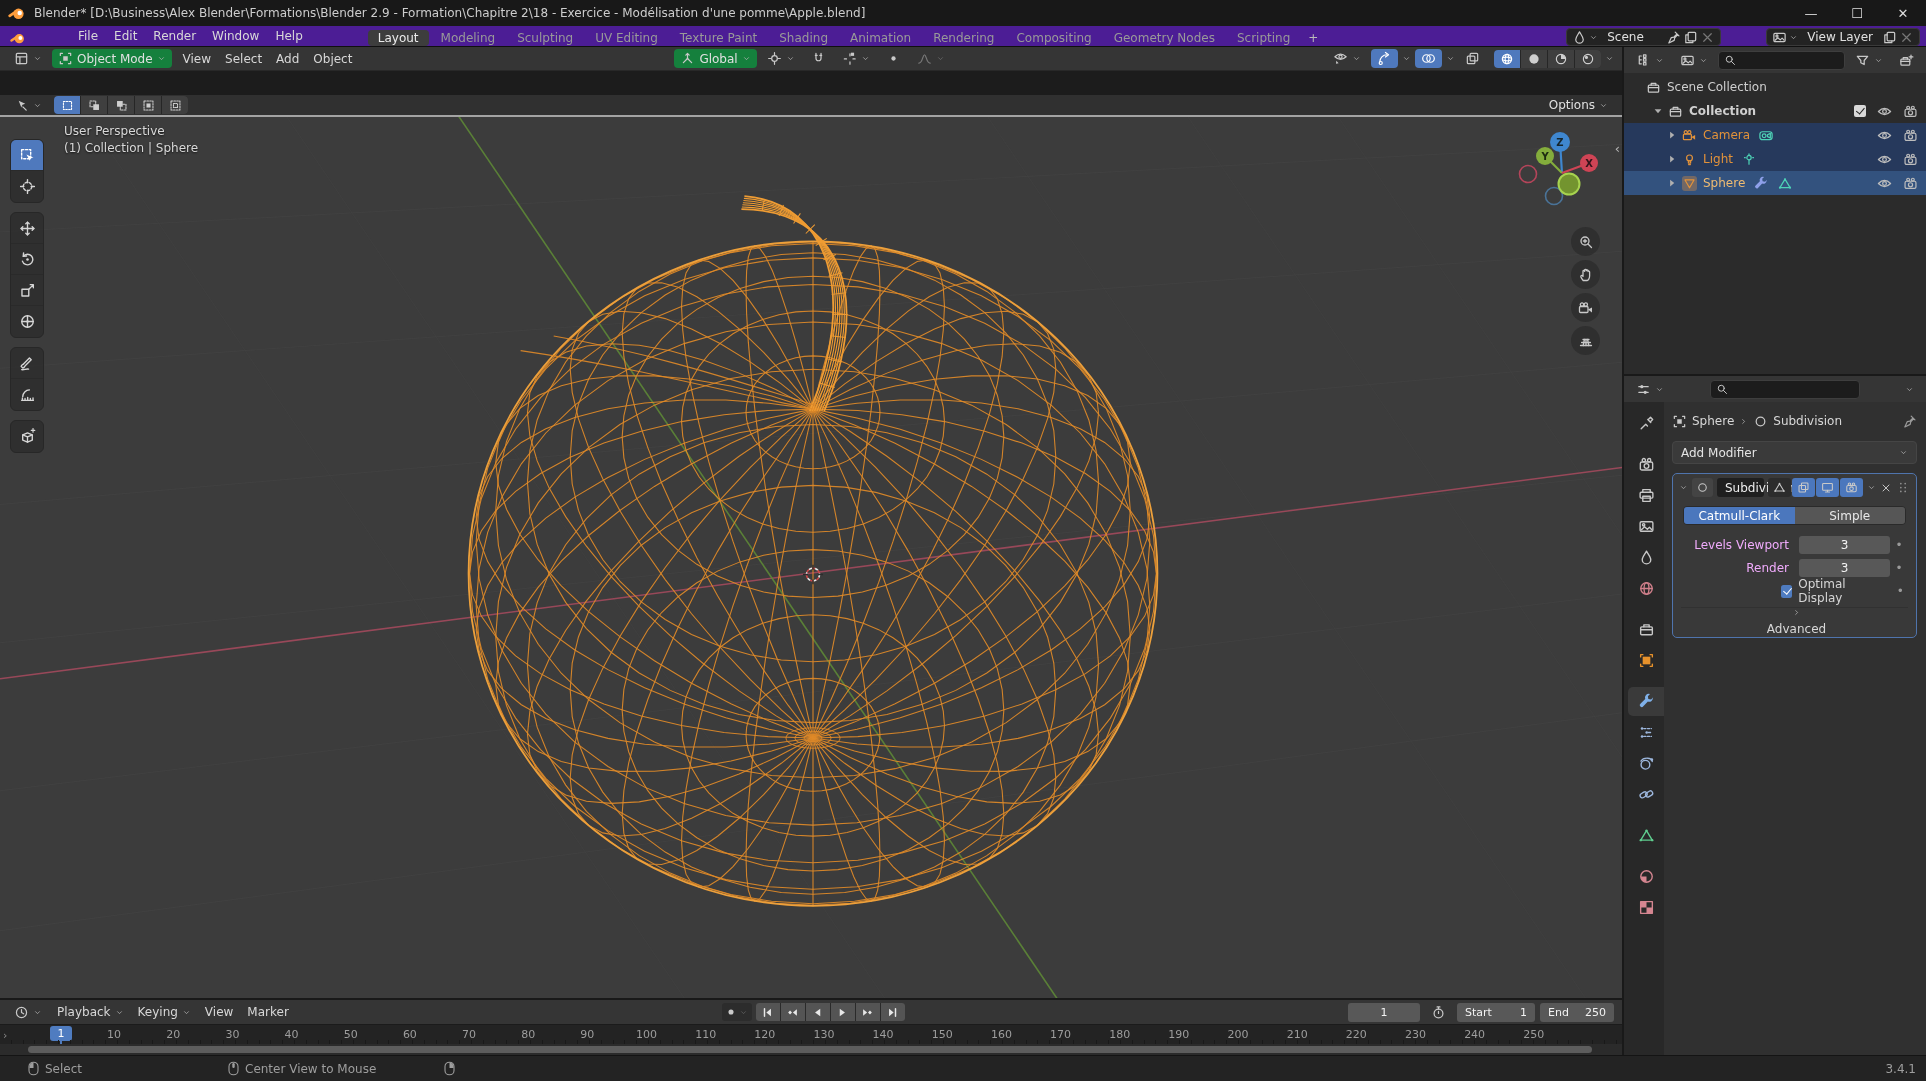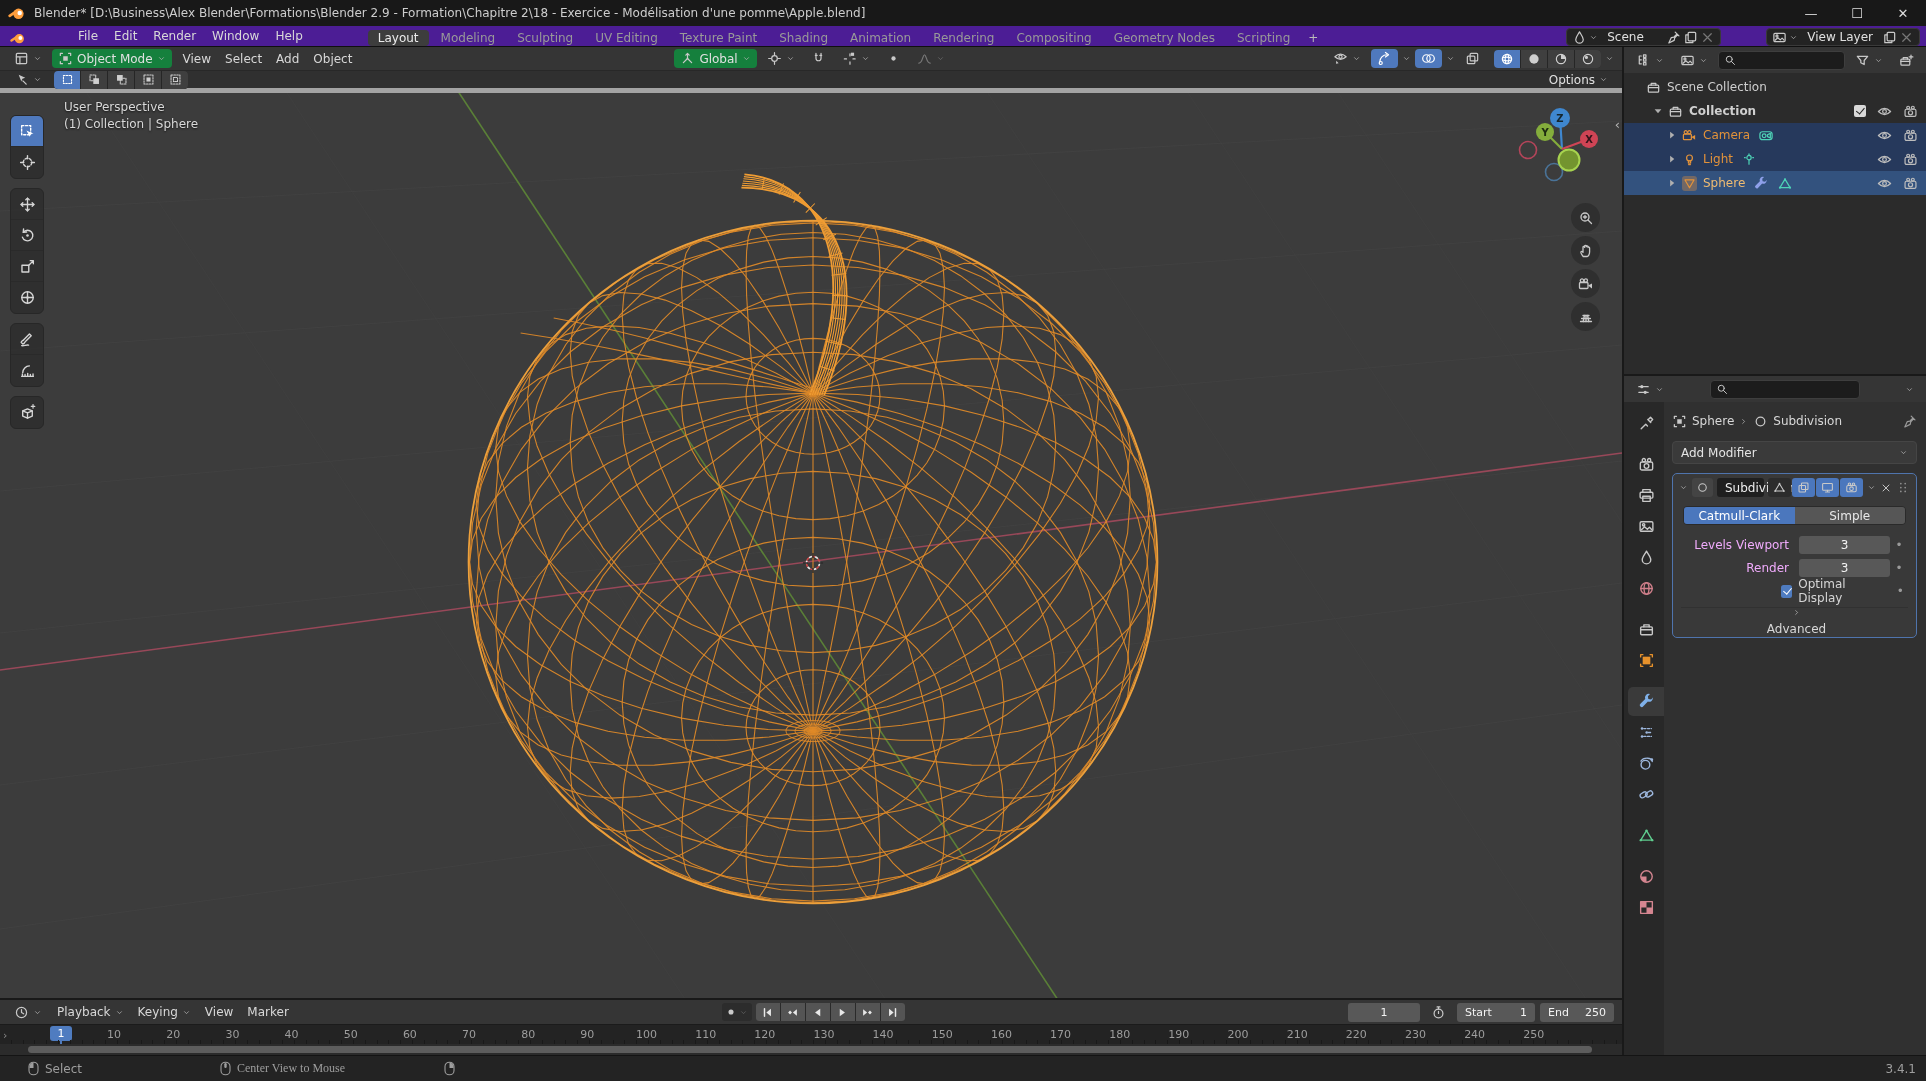--- a/index.html
+++ b/index.html
@@ -38,21 +38,21 @@
   .viewport { flex:1; min-height:0; display:flex; flex-direction:column; }
 
   .vp-header { height:24px; background:#353535; display:flex; align-items:center; padding:0 8px; gap:4px; flex:none; border-bottom:1px solid #282828; }
   .btn { display:inline-flex; align-items:center; gap:4px; padding:0 6px; height:19px; border-radius:4px; color:#e0e0e0; font-size:12px; }
   .btn.dark { background:#15803d; }
   .btn.blue { background:#4f79bd; color:#fff; }
   .btn.blue .ic { color:#fff; }
   .tmenu { padding:0 7px; color:#d8d8d8; }
   .spacer { flex:1; }
 
-  .vp-tools { height:22px; background:#303030; display:flex; align-items:center; padding:0 8px; gap:6px; flex:none; border-bottom:5px solid #a3a3a3; }
+  .vp-tools { height:22px; background:#303030; display:flex; align-items:center; padding:0 8px; gap:6px; flex:none; border-bottom:2px solid #a3a3a3;margin-top:24px; }
   .selmodes { display:flex; gap:1px; background:#262626; border-radius:4px; overflow:hidden; }
   .selmode { width:26px; height:18px; display:flex; align-items:center; justify-content:center; background:#3f3f3f; color:#cfcfcf; }
   .selmode.active { background:#4f79bd; color:#fff; }
 
   .canvas { flex:1; min-height:0; position:relative; overflow:hidden; background:#3c3c3c; }
   .canvas svg.scene { position:absolute; inset:0; width:100%; height:100%; }
   .vp-overlay-text { position:absolute; left:64px; top:6px; color:#d9d9d9; font-size:12px; line-height:17px; text-shadow:0 1px 2px rgba(0,0,0,.7); }
 
   .vtoolbar { position:absolute; left:10px; top:22px; display:flex; flex-direction:column; gap:9px; }
   .vtgroup { background:rgba(47,47,47,.92); border:1px solid #272727; border-radius:6px; overflow:hidden; display:flex; flex-direction:column; }
@@ -1424,21 +1424,21 @@
 
   <div class="statusbar">
     <div id="status-hints">
         <div class="hint" style="left: 28px;">
           <span class="mouseicon"><svg viewBox="0 0 11 15" fill="none" stroke="currentColor" stroke-width="1.1">
               <rect x="1" y="1.2" width="9" height="12.6" rx="4.4"></rect>
               <path d="M5.5 1.5a4.5 4.5 0 0 0-4 4.5v1h4z" fill="currentColor" stroke="none"></path>
             </svg></span>
           <span>Select</span>
         </div>
-        <div class="hint" style="left: 220px; font-family: Liberation Serif, serif;">
+        <div class="hint" style="left: 228px;">
           <span class="mouseicon"><svg viewBox="0 0 11 15" fill="none" stroke="currentColor" stroke-width="1.1">
               <rect x="1" y="1.2" width="9" height="12.6" rx="4.4"></rect>
               <rect x="4.3" y="2" width="2.4" height="5" rx="1.2" fill="currentColor" stroke="none"></rect>
             </svg></span>
           <span>Center View to Mouse</span>
         </div>
         <div class="hint" style="left: 444px;">
           <span class="mouseicon"><svg viewBox="0 0 11 15" fill="none" stroke="currentColor" stroke-width="1.1">
               <rect x="1" y="1.2" width="9" height="12.6" rx="4.4"></rect>
               <path d="M5.5 1.5a4.5 4.5 0 0 1 4 4.5v1h-4z" fill="currentColor" stroke="none"></path>

